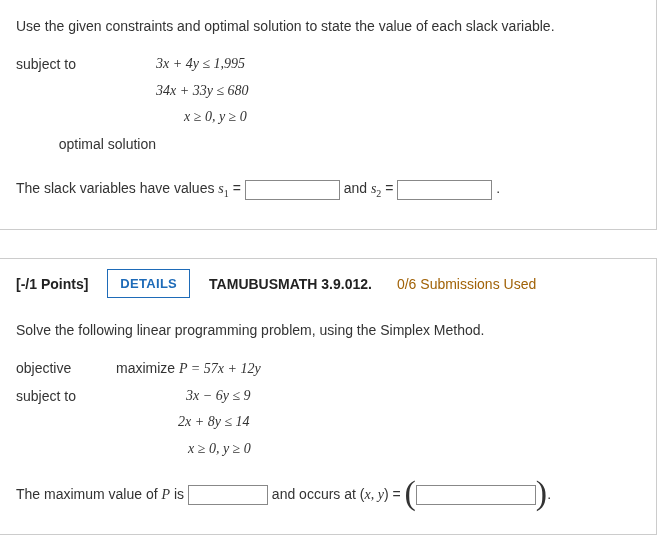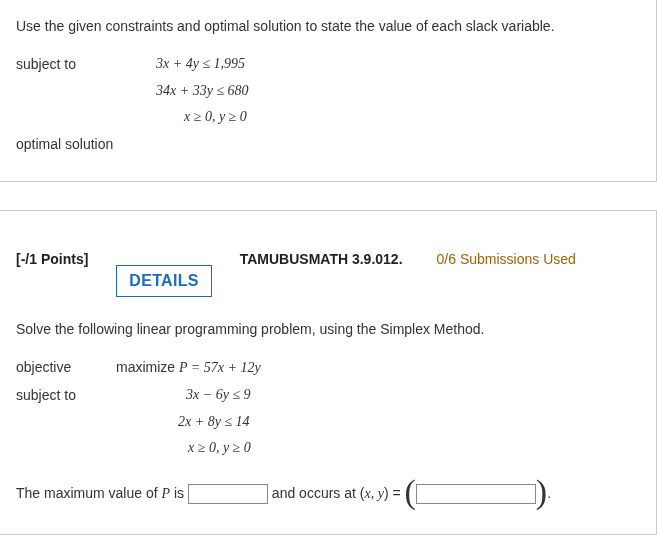--- a/index.html
+++ b/index.html
@@ -19,34 +19,33 @@
     padding: 12px 16px 24px 16px;
     margin-bottom: 28px;
   }
   .q-block.second {
     border-top: 1px solid #ccc;
     padding-top: 0;
   }
   .header-bar {
     display: flex;
     align-items: center;
-    gap: 28px;
+    gap: 19px;
     padding: 10px 0 18px 0;
   }
   .points { font-weight: bold; color: #222; font-size: 14px; }
   .details-btn {
     border: 1px solid #1e6bb8;
     color: #1e6bb8;
     background: #fff;
     padding: 6px 12px;
     font-weight: bold;
-    font-size: 16px;
+    font-size: 13px;
     letter-spacing: 0.3px;
     cursor: pointer;
-    margin-top: 44px;
   }
   .source { font-weight: bold; font-size: 14px; color: #222; }
   .subsused { font-size: 14px; color: #a16207; margin-left: 6px; }
   .prompt { margin: 4px 0 14px 0; line-height: 1.5; }
   .math-table {
     line-height: 1.9;
   }
   .math-row { display: flex; }
   .math-label { width: 140px; text-align: left; padding-right: 12px; }
   .math-expr { text-align: center; font-style: italic; }
@@ -89,24 +88,27 @@
     </div>
     <div class="math-row">
       <div class="math-label"></div>
       <div class="math-expr">34x + 33y ≤ 680</div>
     </div>
     <div class="math-row">
       <div class="math-label"></div>
       <div class="math-expr" style="padding-left:28px">x ≥ 0, y ≥ 0</div>
     </div>
     <div class="math-row">
-      <div class="math-label" style="font-family:Arial;font-style:normal; width:160px; text-align:left; padding-right:20px">optimal solution</div>
+      <div class="math-label" style="font-family:Arial;font-style:normal; width:160px; text-align:right; padding-right:20px">optimal solution</div>
     </div>
   </div>
 
+  <div class="answer-line">
+    <span>The slack variables have values </span><span class="ital serif">s</span><span class="sub serif">1</span><span> = </span><input type="text" class="inline-input w-med" style=""><span> and </span><span class="ital serif">s</span><span class="sub serif">2</span><span> = </span><input type="text" class="inline-input w-med" style=""><span> .</span>
+  </div>
 </div>
 
 <div class="q-block second">
   <div class="header-bar">
     <span class="points">[-/1 Points]</span>
     <button class="details-btn">DETAILS</button>
     <span class="source">TAMUBUSMATH 3.9.012.</span>
     <span class="subsused">0/6 Submissions Used</span>
   </div>
 

